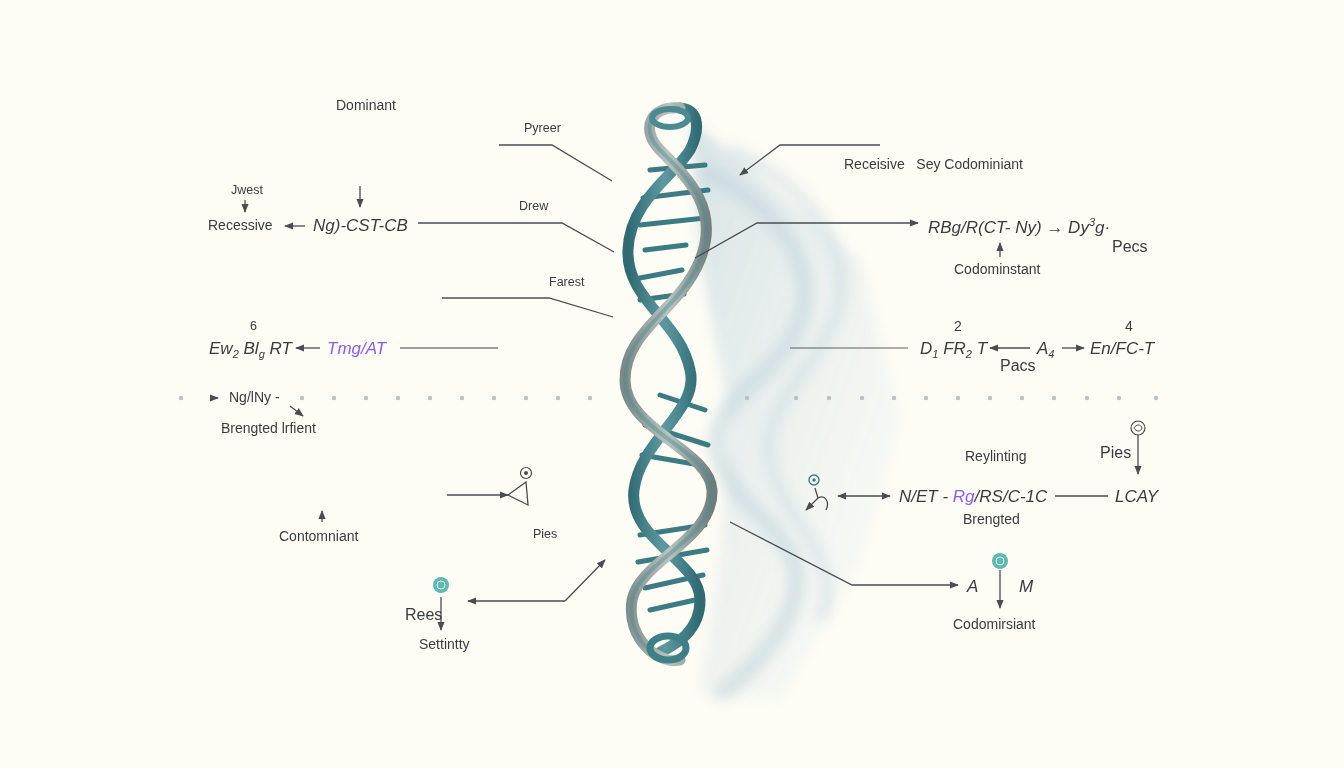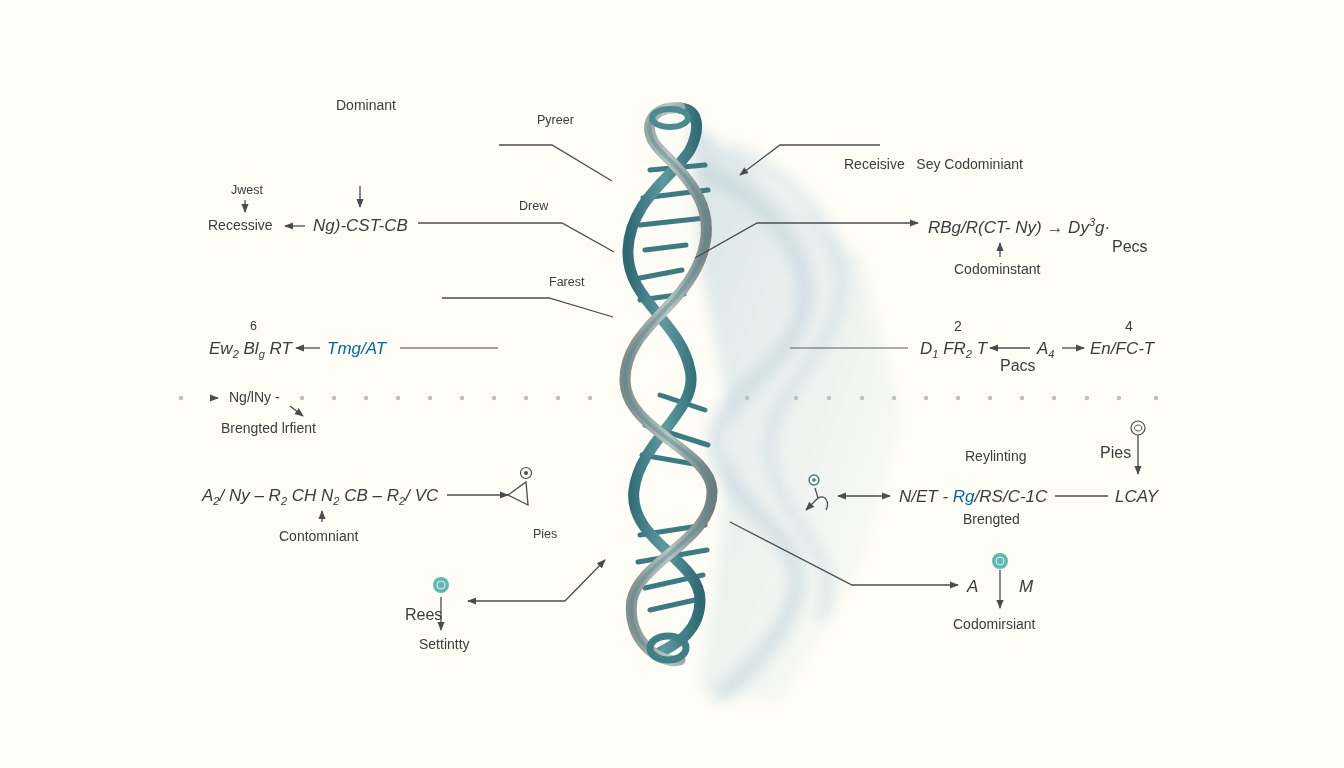--- a/index.html
+++ b/index.html
@@ -10,21 +10,21 @@
       color: #3a3d40;
       position: relative;
     }
     #stage { position: absolute; left: 0; top: 0; width: 1344px; height: 644px; }
     svg#diagram { position: absolute; left: 0; top: 0; }
     .lbl { position: absolute; white-space: nowrap; line-height: 1; }
     .sz-lg { font-size: 17px; font-style: italic; }
     .sz-md { font-size: 14px; }
     .sz-sm { font-size: 12.5px; }
     .sz-xs { font-size: 16px; }
-    .teal { color: #0369a1; }
+    .teal { color: #8b5cf6; }
     sub, sup { font-size: 65%; }
   </style>
 </head>
 <body>
 
 <div id="stage">
 
   <svg id="diagram" width="1344" height="768" viewBox="0 0 1344 768">
     <defs>
       <marker id="arrow" viewBox="0 0 10 10" refX="9" refY="5" markerWidth="7" markerHeight="7" orient="auto-start-reverse">
@@ -153,38 +153,35 @@
       <circle cx="1138" cy="428" r="7" fill="#fdfcf5" stroke="#4a4d50" stroke-width="1.2"></circle>
       <path d="M1134,428 C1136,424 1141,424 1142,428 C1141,432 1136,432 1134,428" stroke="#4a4d50" stroke-width="1" fill="none"></path>
       <circle cx="441" cy="585" r="8" fill="#5fb9b3"></circle>
       <circle cx="441" cy="585" r="4" fill="none" stroke="#e9f6f4" stroke-width="1"></circle>
       <circle cx="1000" cy="561" r="8" fill="#5fb9b3"></circle>
       <circle cx="1000" cy="561" r="4" fill="none" stroke="#e9f6f4" stroke-width="1"></circle>
     </g>
   </svg>
 
   <div class="lbl sz-md" style="left:336px; top:98px;">Dominant</div>
-  <div class="lbl sz-sm" style="left:524px; top:114px;margin-left:13px;">Pyreer</div>
+  <div class="lbl sz-sm" style="left:524px; top:122px;">Pyreer</div>
   <div class="lbl sz-sm" style="left:231px; top:184px;">Jwest</div>
   <div class="lbl sz-md" style="left:208px; top:218px;">Recessive</div>
   <div class="lbl sz-lg" style="left:313px; top:217px;">Ng)-CST-CB</div>
   <div class="lbl sz-sm" style="left:519px; top:200px;">Drew</div>
   <div class="lbl sz-sm" style="left:509px; top:276px;margin-left:40px;">Farest</div>
   <div class="lbl sz-sm" style="left:250px; top:320px;">6</div>
   <div class="lbl sz-lg" style="left:209px; top:340px;">
     <span>Ew</span><sub>2</sub>
     <span>Bl</span><sub>g</sub>
     <span>RT</span>
   </div>
   <div class="lbl sz-lg teal" style="left:327px; top:340px;">Tmg/AT</div>
   <div class="lbl sz-md" style="left:229px; top:390px;">Ng/lNy -</div>
   <div class="lbl sz-md" style="left:221px; top:421px;">Brengted lrfient</div>
-  <div class="lbl sz-lg" style="left:202px; top:487px;">
-    <span>A</span><sub>2</sub><span>/ Ny – R</span><sub>2</sub><span> CH N</span><sub>2</sub><span> CB – R</span><sub>2</sub><span>/ VC</span>
-  </div>
   <div class="lbl sz-sm" style="left:533px; top:480px;margin-top:48px;">Pies</div>
   <div class="lbl sz-md" style="left:279px; top:529px;">Contomniant</div>
   <div class="lbl sz-xs" style="left:405px; top:607px;">Rees</div>
   <div class="lbl sz-md" style="left:419px; top:637px;">Settintty</div>
 
   <div class="lbl sz-md" style="left:844px; top:157px; white-space:pre;">Receisive   Sey Codominiant</div>
   <div class="lbl sz-lg" style="left:928px; top:217px;">
     <span>RBg/R(CT- Ny) → Dy</span><sup>3</sup><span>g·</span>
   </div>
   <div class="lbl sz-xs" style="left:1112px; top:239px;">Pecs</div>

